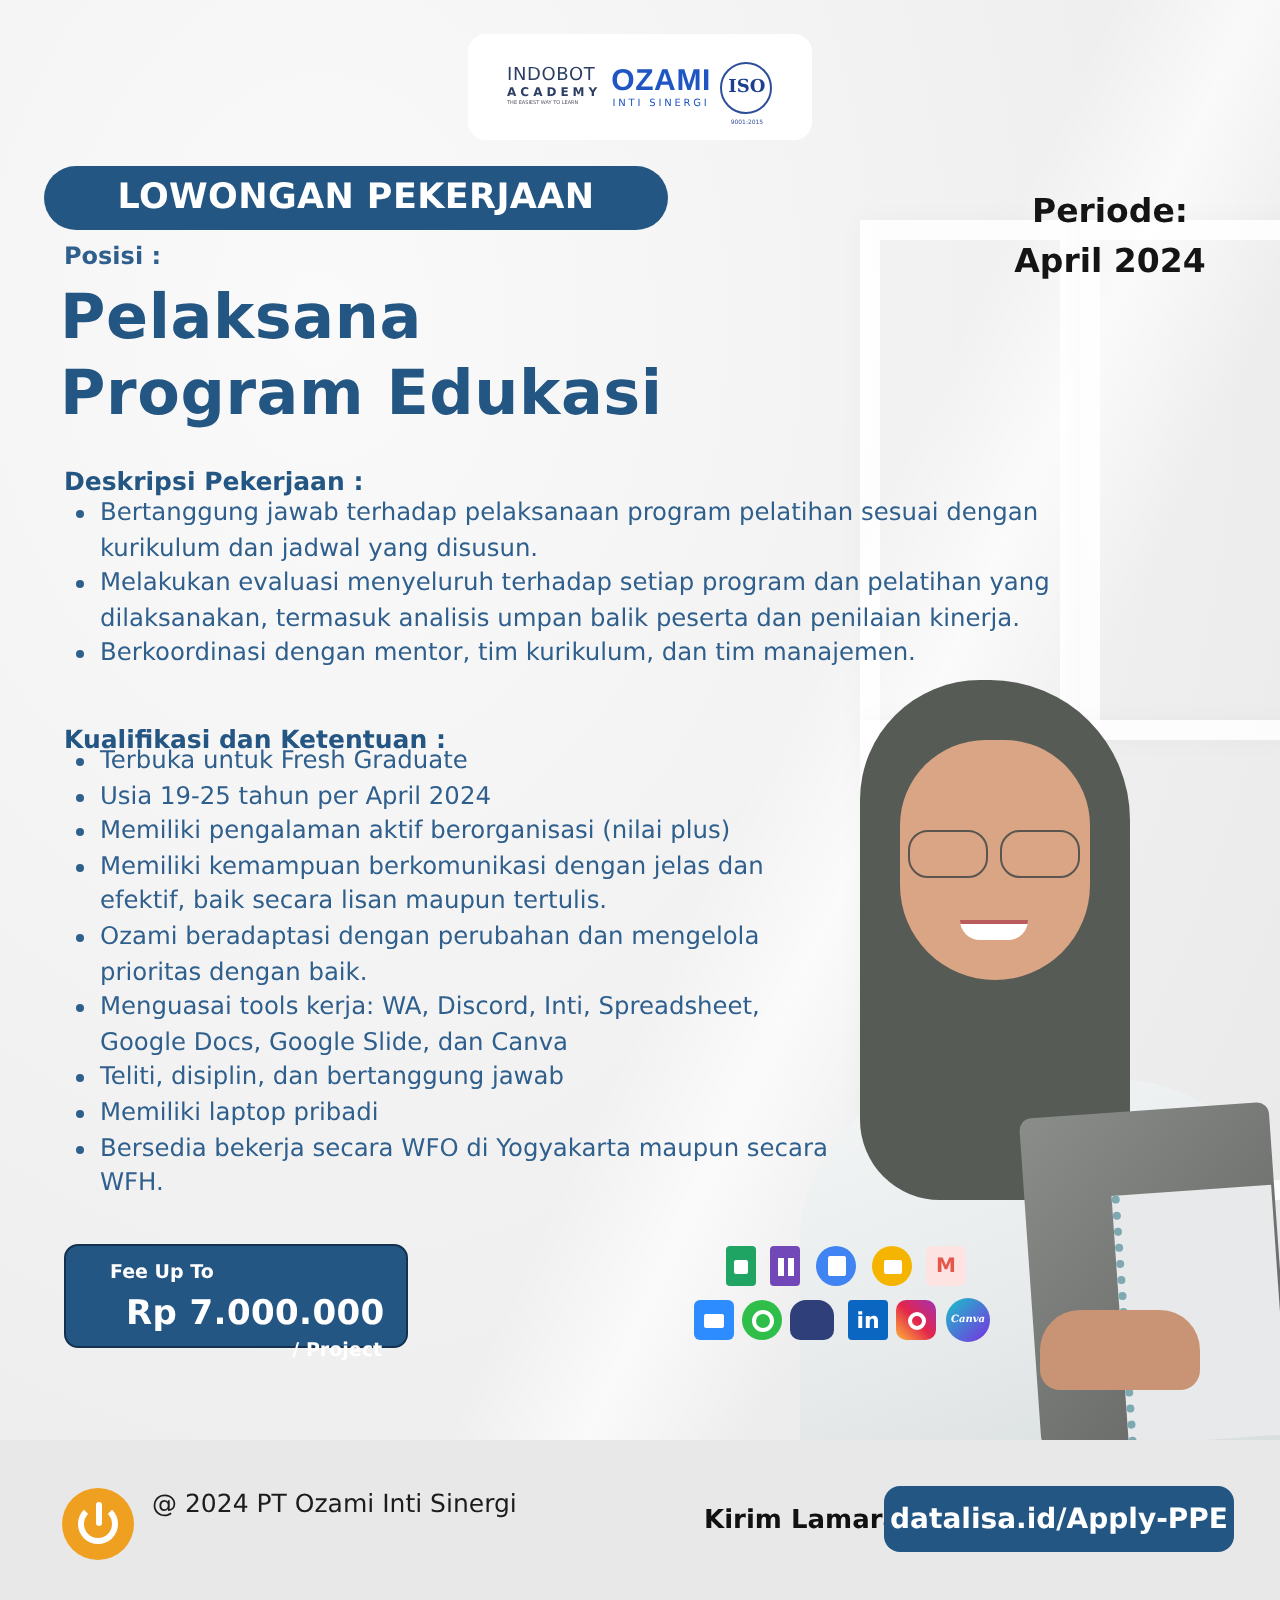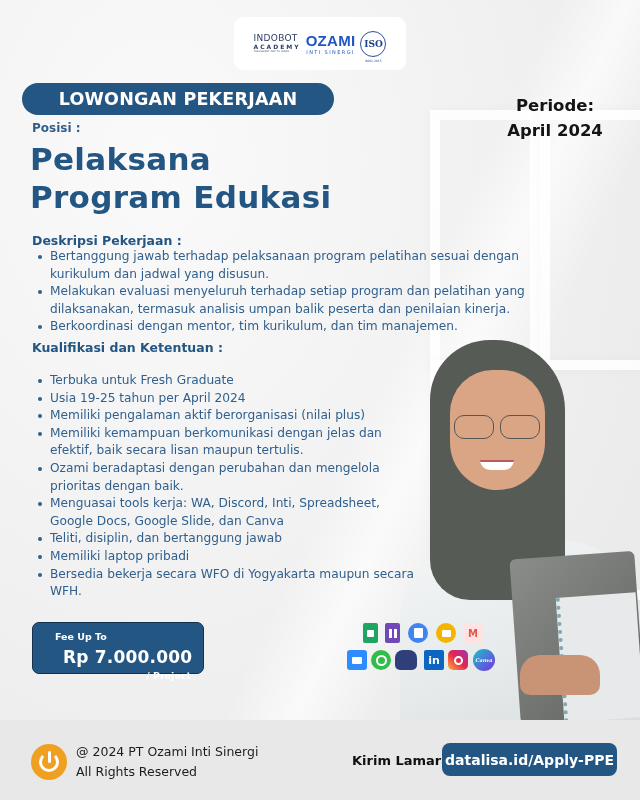--- a/index.html
+++ b/index.html
@@ -68,21 +68,21 @@
     position: absolute; left: 490px; top: 93px; width: 130px; text-align: center;
     font-family: "DejaVu Sans", sans-serif; font-weight: bold; font-size: 16.5px; color: #141414; line-height: 25px;
   }
 
   
   .section-heading {
     position: absolute; left: 32px;
     font-family: "DejaVu Sans", sans-serif; font-weight: bold; font-size: 12.5px; color: #245683;
   }
   .sec1-h { top: 233px; }
-  .sec2-h { top: 340px; }
+  .sec2-h { top: 362px; }
   ul.bullets {
     position: absolute; left: 36px; list-style: none;
     font-family: "DejaVu Sans", sans-serif; font-size: 12.2px; color: #2f5f8d; line-height: 17.6px;
   }
   ul.bullets li { position: relative; padding-left: 14px; }
   ul.bullets li::before {
     content: ""; position: absolute; left: 2px; top: 7px; width: 4px; height: 4px; border-radius: 50%;
     background: #2f5f8d;
   }
   .desc-list { top: 248px; width: 540px; }
@@ -278,18 +278,17 @@
     <span class="fee-unit">/ Project</span>
   </div>
 
   <div class="footer"></div>
   <div class="power-icon">
     <div class="ring"></div>
     <div class="bar"></div>
   </div>
   <div class="copyright">
     <div>@ 2024 PT Ozami Inti Sinergi</div>
-    <div>All Rights Reserved</div>
   </div>
   <div class="kirim-label">Kirim Lamaran:</div>
   <a class="apply-link">datalisa.id/Apply-PPE</a>
 
 </div>
 
 </body></html>

